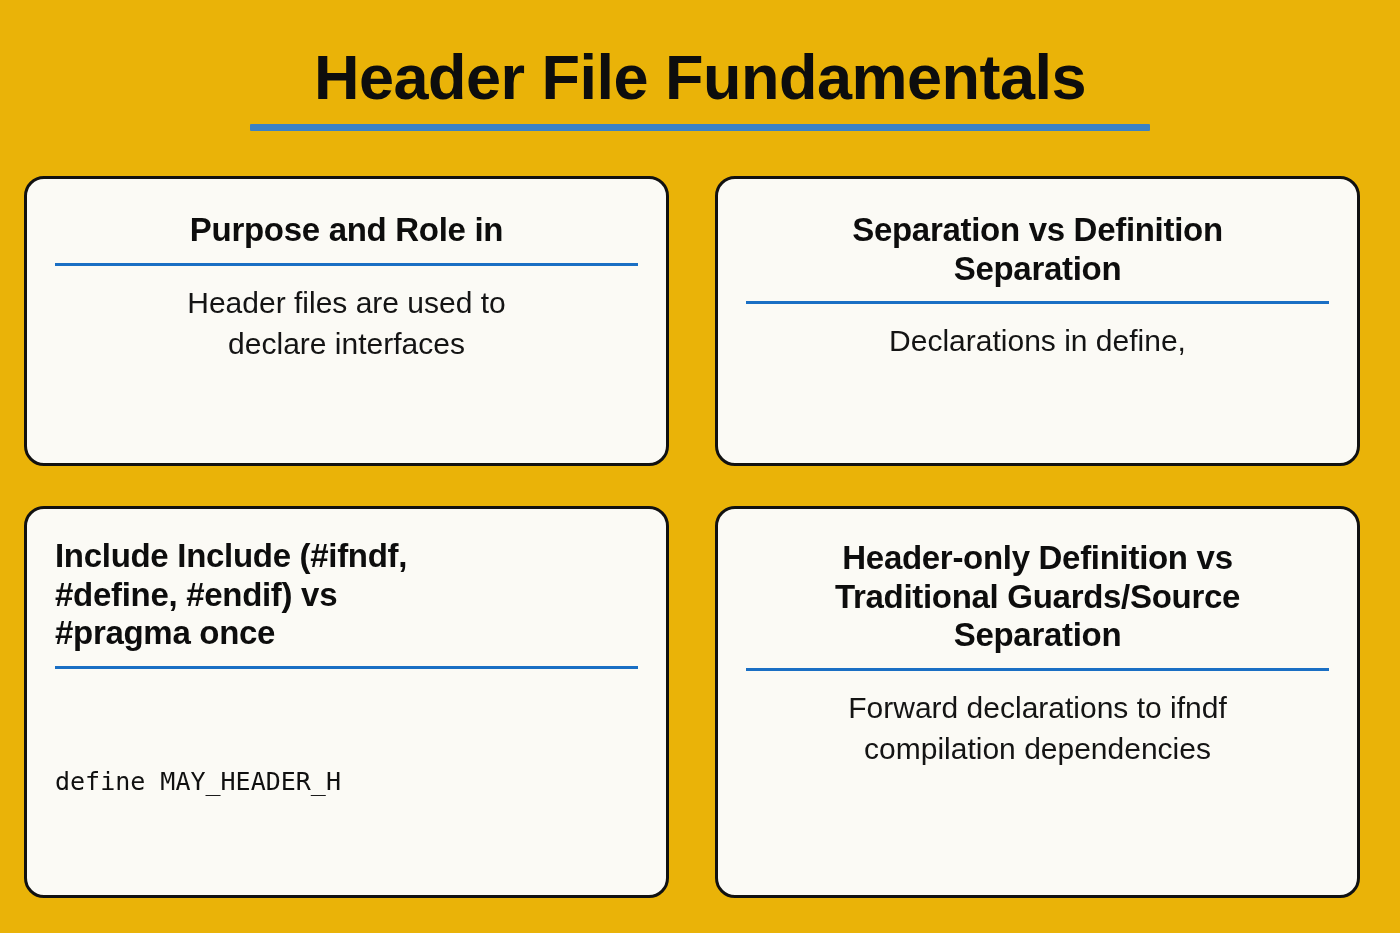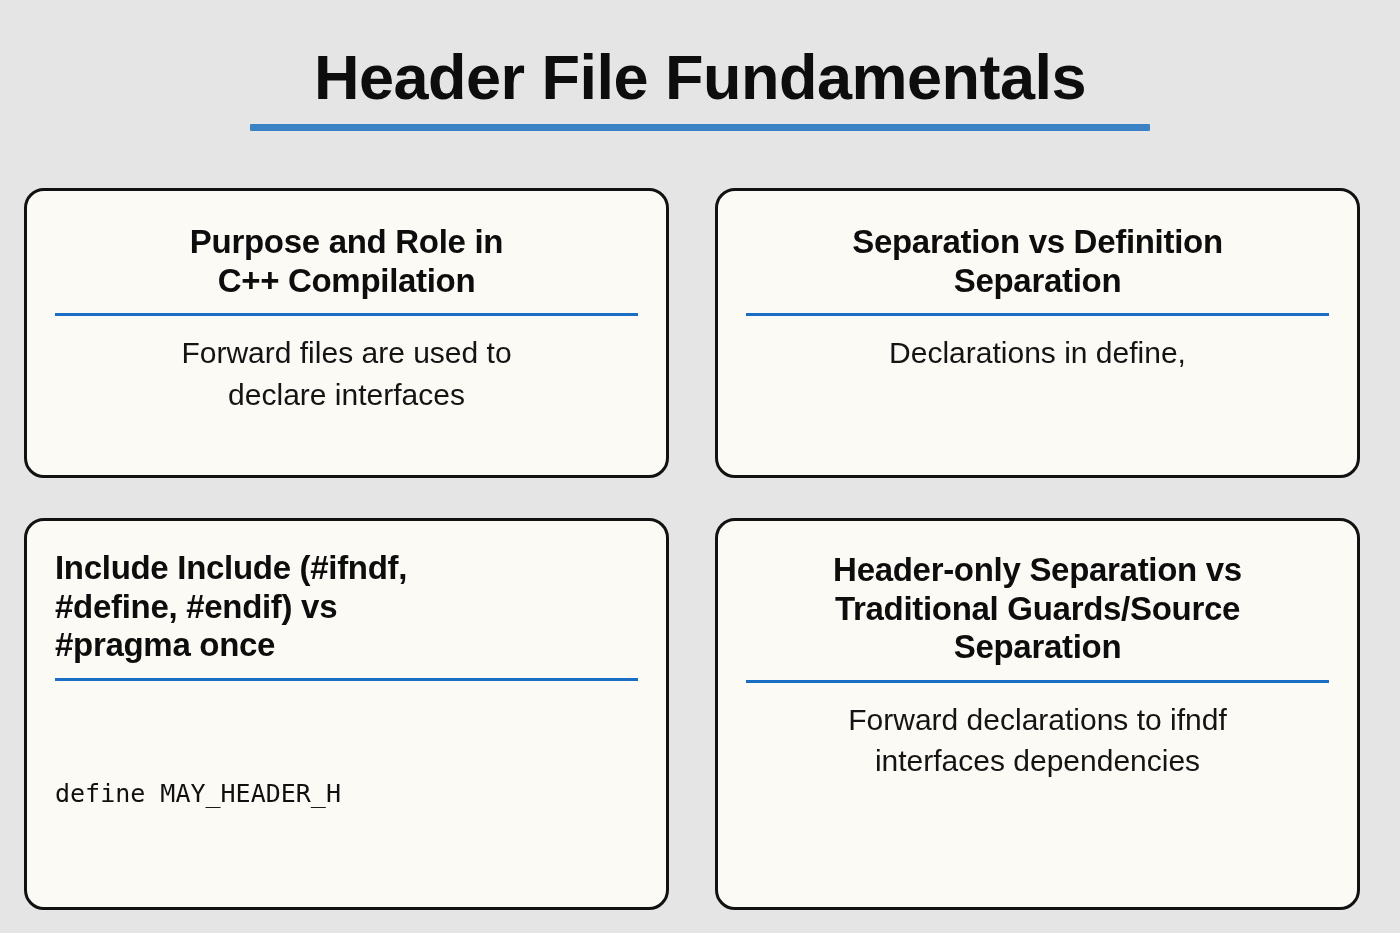--- a/index.html
+++ b/index.html
@@ -9,21 +9,21 @@
     height: 933px;
     background: #fbfaf5;
     font-family: "Liberation Sans", sans-serif;
     overflow: hidden;
   }
 
   .page {
     position: relative;
     width: 1400px;
     height: 933px;
-    background: #e5e5e5;
+    background: #eab308;
   }
 
   
   .title-block {
     position: absolute;
     left: 0;
     top: 44px;
     width: 1400px;
     text-align: center;
   }
@@ -40,21 +40,21 @@
     height: 7px;
     background: #3b82c4;
     margin: 14px auto 0 auto;
     border-radius: 1px;
   }
 
   
   .grid {
     position: absolute;
     left: 24px;
-    top: 188px;
+    top: 176px;
     width: 1336px;
     height: 722px;
     display: grid;
     grid-template-columns: 645px 1fr;
     grid-template-rows: 290px 1fr;
     column-gap: 46px;
     row-gap: 40px;
   }
 
   .card {
@@ -129,25 +129,24 @@
   <div class="title-block">
     <div class="title-text">Header File Fundamentals</div>
     <div class="title-rule"></div>
   </div>
 
   <div class="grid">
 
     <div class="card">
       <div class="card-title center t1">
         <div>Purpose and Role in</div>
-        <div>C++ Compilation</div>
       </div>
       <div class="card-rule"></div>
       <div class="card-body">
-        <div>Forward files are used to</div>
+        <div>Header files are used to</div>
         <div>declare interfaces</div>
       </div>
     </div>
 
     <div class="card">
       <div class="card-title center t2">
         <div>Separation vs Definition</div>
         <div>Separation</div>
       </div>
       <div class="card-rule"></div>
@@ -165,25 +164,25 @@
       <div class="card-rule"></div>
       <div class="code-block">
         <span class="code-line">define MAY_HEADER_H</span>
         
         
       </div>
     </div>
 
     <div class="card">
       <div class="card-title center t4">
-        <div>Header-only Separation vs</div>
+        <div>Header-only Definition vs</div>
         <div>Traditional Guards/Source</div>
         <div>Separation</div>
       </div>
       <div class="card-rule"></div>
       <div class="card-body">
         <div>Forward declarations to ifndf</div>
-        <div>interfaces dependencies</div>
+        <div>compilation dependencies</div>
       </div>
     </div>
 
   </div>
 </div>
 
 </body></html>

